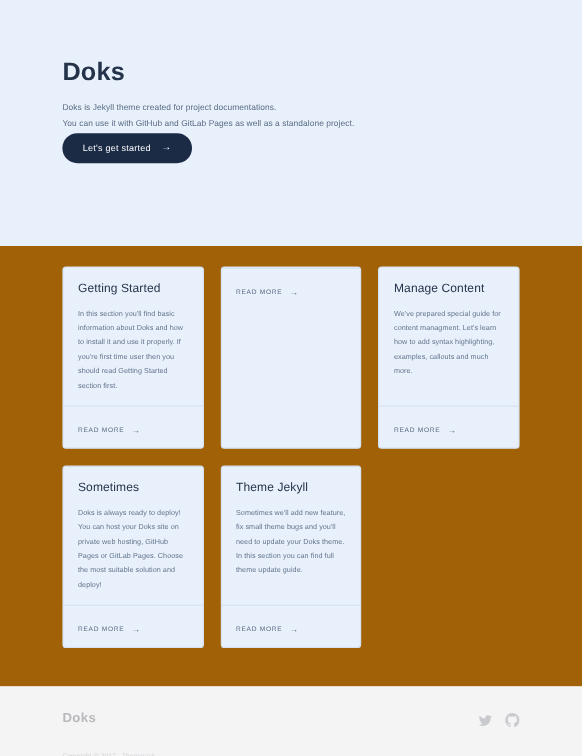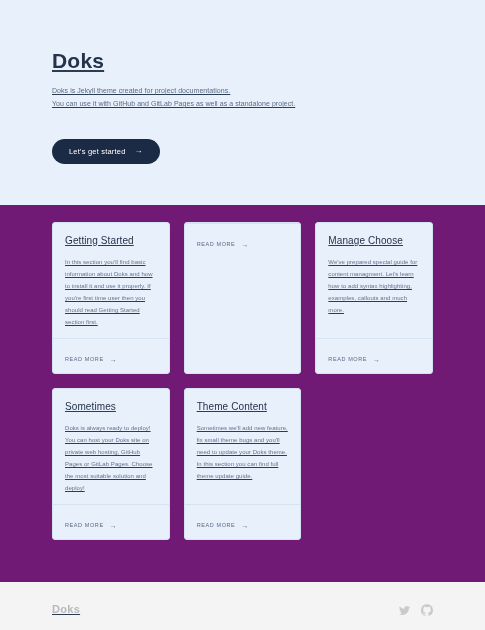--- a/index.html
+++ b/index.html
@@ -8,21 +8,21 @@
     width: 485px; height: 630px;
     overflow: hidden;
   }
   body {
     font-family: "Liberation Sans", sans-serif;
     background: #f4f4f5;
     color: #2c3d52;
     -webkit-font-smoothing: antialiased;
   }
 
-  .page { position: relative; width: 485px; height: 630px; text-decoration: underline; }
+  .page { position: relative; width: 485px; height: 630px; }
 
   
   .hero {
     background: #e8f0fb;
     padding: 50px 52px 0 52px;
     height: 205px;
   }
   .hero-title {
     font-size: 21px;
     font-weight: bold;
@@ -36,37 +36,37 @@
     line-height: 1.9;
     color: #5a6b82;
     margin: 0;
     letter-spacing: 0.05px;
   }
   .hero-lead span { display: block; }
   .hero-btn {
     display: inline-flex;
     align-items: center;
     gap: 9px;
-    margin-top: 28px;
+    margin-top: 0;
     background: #1b2a45;
     color: #ffffff;
     border: none;
     border-radius: 20px;
     padding: 8px 17px;
     font-family: "Liberation Sans", sans-serif;
     font-size: 7.5px;
     letter-spacing: 0.2px;
     cursor: pointer;
   }
   .hero-btn .arrow { font-size: 8px; line-height: 1; }
 
   
   .cards-section {
-    background: #701a75;
-    padding: 17px 52px 42px 52px;
+    background: #a16207;
+    padding: 17px 52px 32px 52px;
     min-height: 238px;
   }
   .cards-grid {
     display: grid;
     grid-template-columns: repeat(3, 1fr);
     gap: 14px;
   }
   .card {
     background: #e8f0fb;
     border: 1px solid #d5e2f2;
@@ -174,21 +174,21 @@
         <div class="card-footer">
           <a class="read-more">
             <span>READ MORE</span>
             <span class="arrow">→</span>
           </a>
         </div>
       </div>
 
       <div class="card">
         <div class="card-body">
-          <h2 class="card-title">Manage Choose</h2>
+          <h2 class="card-title">Manage Content</h2>
           <p class="card-text">We've prepared special guide for content managment. Let's learn how to add syntax highlighting, examples, callouts and much more.</p>
         </div>
         <div class="card-footer">
           <a class="read-more">
             <span>READ MORE</span>
             <span class="arrow">→</span>
           </a>
         </div>
       </div>
 
@@ -200,21 +200,21 @@
         <div class="card-footer">
           <a class="read-more">
             <span>READ MORE</span>
             <span class="arrow">→</span>
           </a>
         </div>
       </div>
 
       <div class="card">
         <div class="card-body">
-          <h2 class="card-title">Theme Content</h2>
+          <h2 class="card-title">Theme Jekyll</h2>
           <p class="card-text">Sometimes we'll add new feature, fix small theme bugs and you'll need to update your Doks theme. In this section you can find full theme update guide.</p>
         </div>
         <div class="card-footer">
           <a class="read-more">
             <span>READ MORE</span>
             <span class="arrow">→</span>
           </a>
         </div>
       </div>
 

